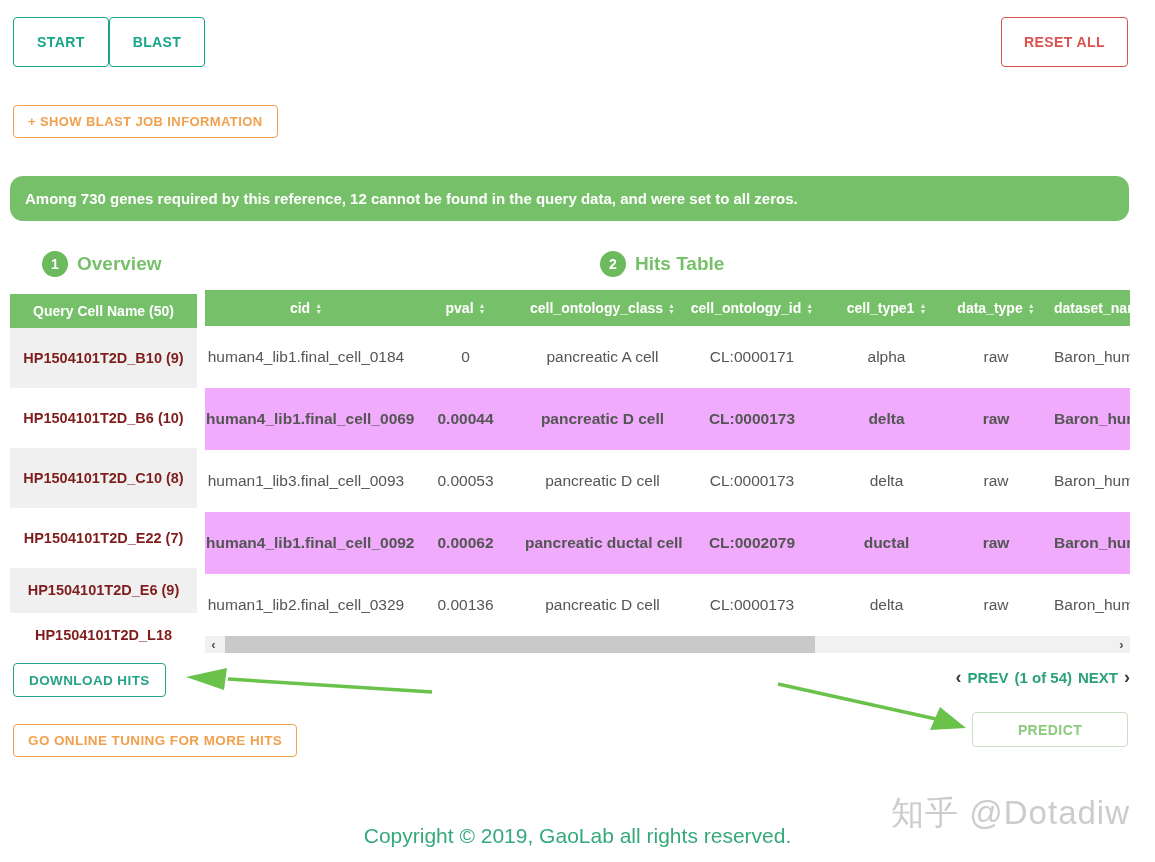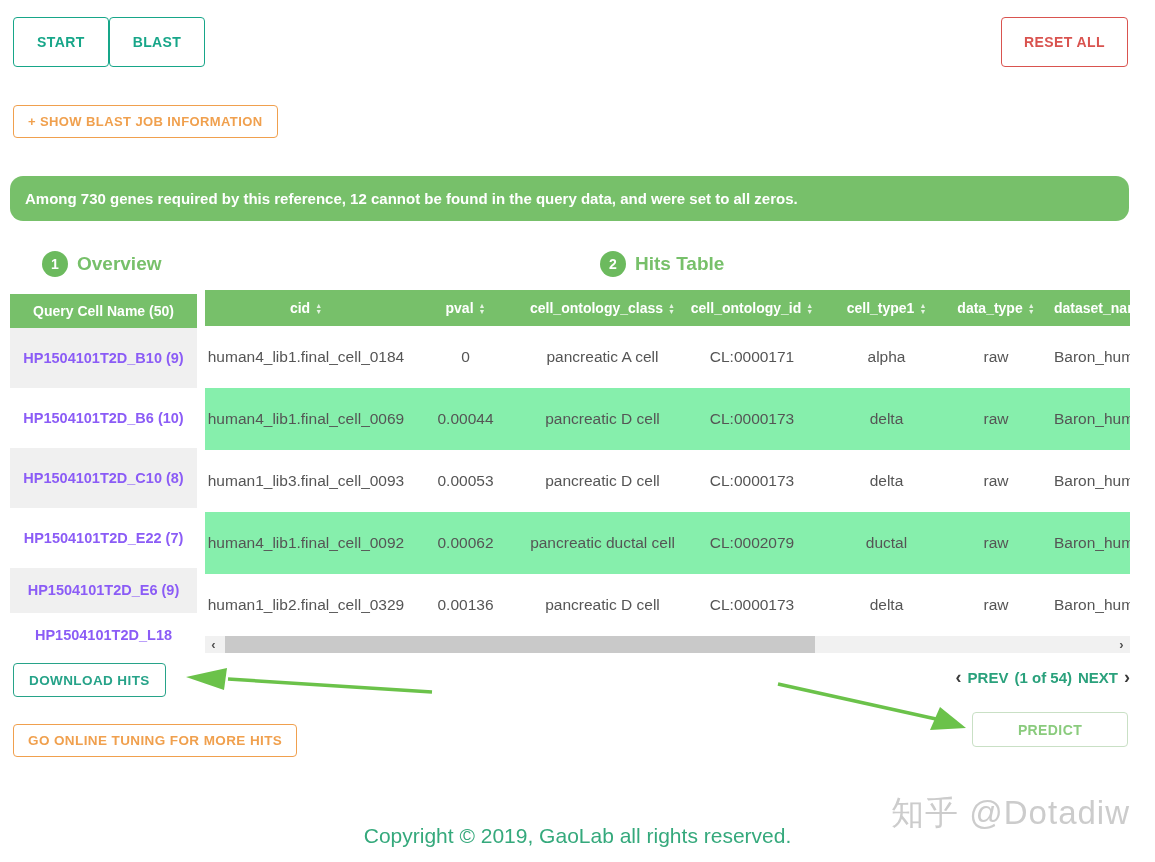--- a/index.html
+++ b/index.html
@@ -16,28 +16,28 @@
          font-size:15px;font-weight:bold;display:flex;align-items:center;padding:0 15px;box-sizing:border-box;border-radius:13px;}
   .sec{position:absolute;top:251px;display:flex;align-items:center;gap:9px;}
   .sec .num{width:26px;height:26px;border-radius:50%;background:#6cba5e;color:#fff;font-size:14px;font-weight:bold;
             display:flex;align-items:center;justify-content:center;}
   .sec .t{color:#77c06a;font-size:19px;font-weight:bold;}
   #sec-overview{left:42px;} #sec-hits{left:600px;}
   .ovpanel{position:absolute;left:10px;top:294px;width:187px;height:358px;overflow:hidden;}
   .ovhead{height:34px;background:#77c06a;color:#fff;font-size:14px;font-weight:bold;
           display:flex;align-items:center;justify-content:center;}
   .ovrow{display:flex;align-items:center;justify-content:center;text-align:center;background:#fff;
-         color:#8b5cf6;font-size:14.5px;font-weight:bold;line-height:1.4;padding:0 10px;box-sizing:border-box;}
+         color:#7f1d1d;font-size:14.5px;font-weight:bold;line-height:1.4;padding:0 10px;box-sizing:border-box;}
   .ovrow.alt{background:#f0f0f0;}
   .hitspanel{position:absolute;left:205px;top:290px;width:925px;}
   .scrollwrap{width:925px;overflow:hidden;}
   table.hits{border-collapse:collapse;table-layout:fixed;width:1010px;}
   .hits th{height:34px;background:#77c06a;color:#fff;font-size:14px;font-weight:bold;white-space:nowrap;text-align:center;}
   .hits td{height:60px;color:#555;font-size:15.5px;text-align:center;white-space:nowrap;background:#fff;}
-  .hits tr.alt td{background:#86efac;}
+  .hits tr.alt td{background:#f0abfc;font-weight:bold;}
   .hits .leftcol{text-align:left;padding-left:12px;}
   .sorticon{display:inline-flex;flex-direction:column;vertical-align:middle;margin-left:5px;line-height:.85;}
   .sorticon span{font-size:7px;color:rgba(255,255,255,.8);}
   .hscroll{height:17px;width:925px;display:flex;background:#f1f1f1;}
   .hs-btn{width:17px;height:17px;background:#f1f1f1;color:#505050;font-size:13px;display:flex;
           align-items:center;justify-content:center;font-weight:bold;cursor:pointer;}
   .hs-track{flex:1;position:relative;background:#f1f1f1;}
   .hs-thumb{position:absolute;left:3px;top:0;height:17px;width:590px;background:#c9c9c9;cursor:pointer;}
   .download{position:absolute;left:13px;top:663px;height:34px;padding:0 15px;border:1px solid #27a389;color:#27a389;font-size:13.5px;}
   .tuning{position:absolute;left:13px;top:724px;height:33px;padding:0 14px;border:1px solid #f0a04e;color:#f0a04e;font-size:13.5px;}

